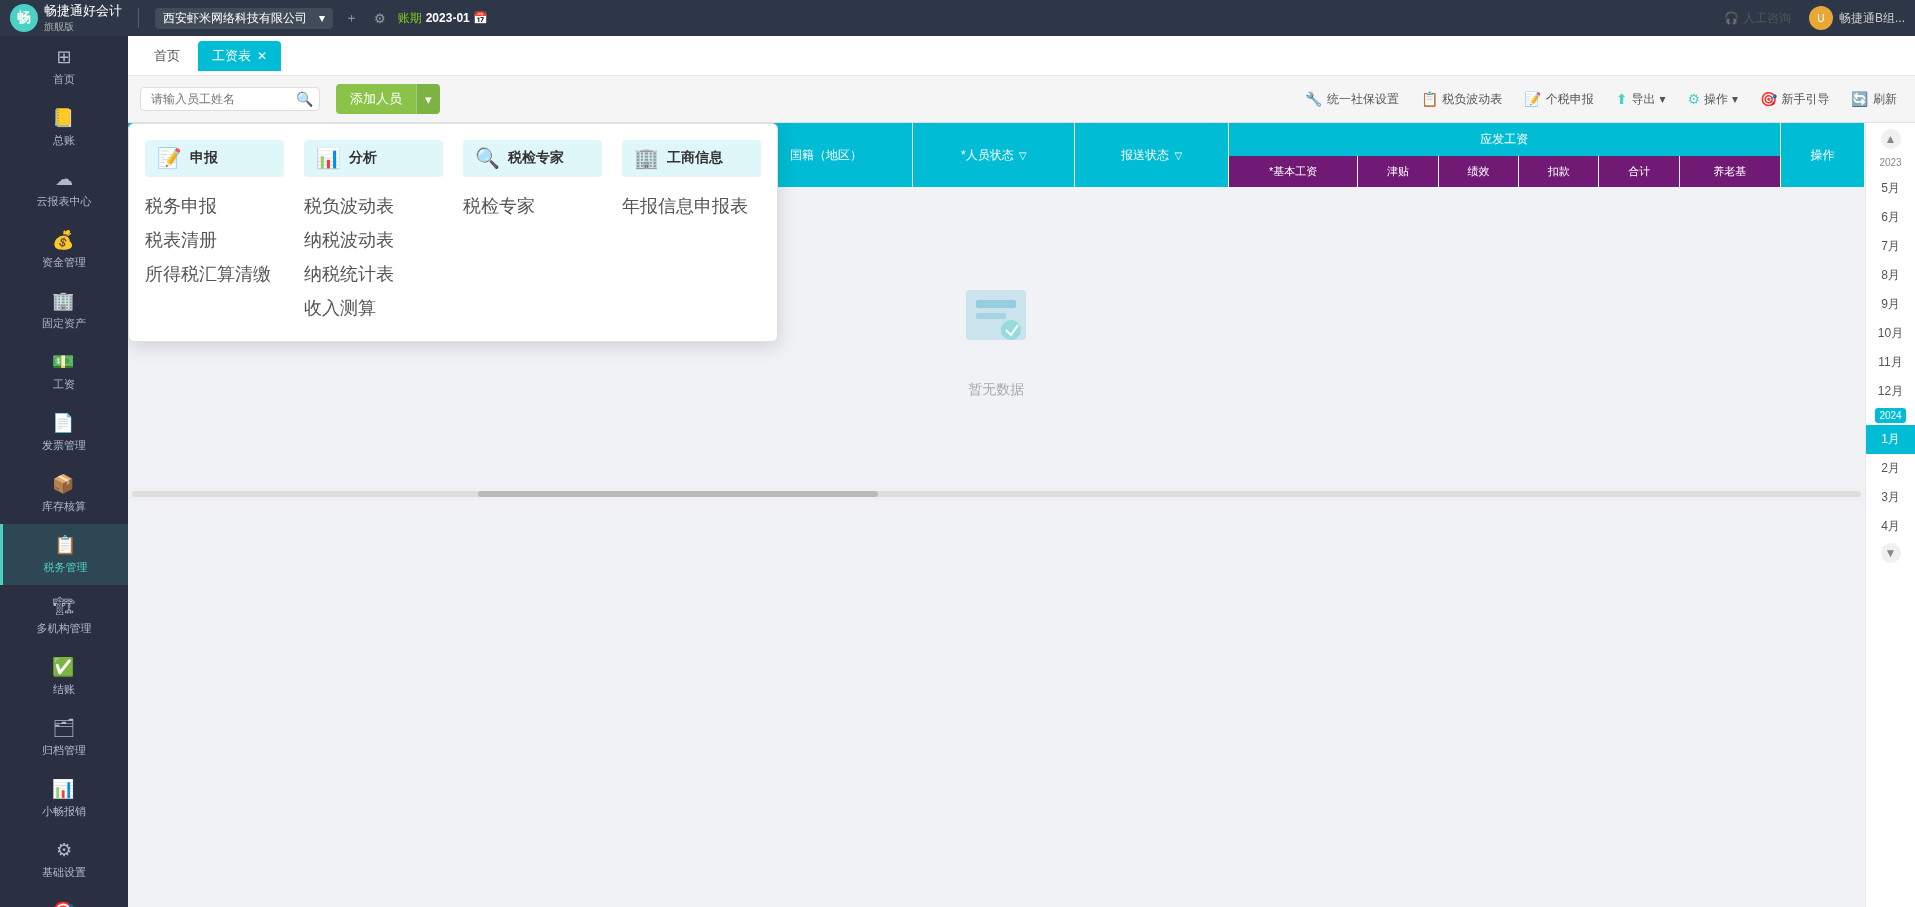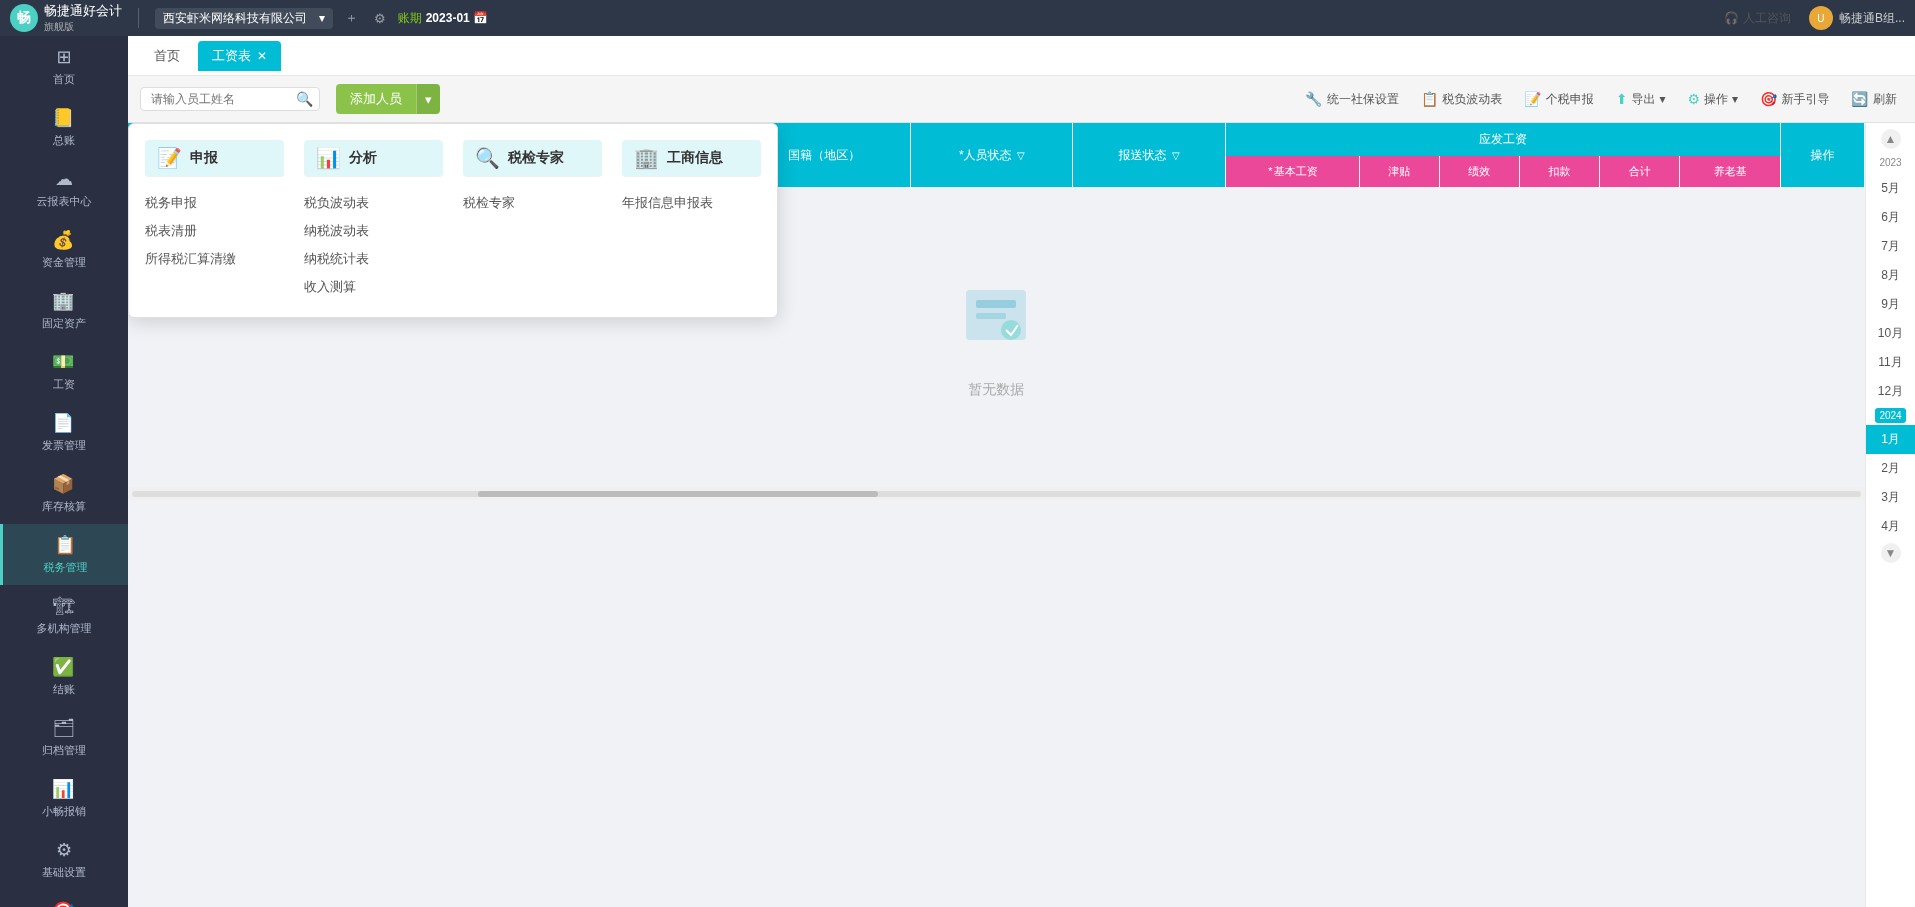--- a/index.html
+++ b/index.html
@@ -104,21 +104,21 @@
     .data-table {
       width: 100%; border-collapse: collapse; min-width: 1200px;
     }
     .data-table th {
       background: #00bcd4; color: #fff; padding: 8px 10px;
       font-size: 12px; font-weight: normal; text-align: center;
       border-right: 1px solid rgba(255,255,255,0.2);
       white-space: nowrap; position: sticky; top: 0; z-index: 10;
     }
     .data-table th.sub-header {
-      background: #ec4899; font-size: 11px; top: 32px; font-family: Liberation Mono, monospace;
+      background: #701a75; font-size: 11px; top: 32px;
     }
     .data-table td {
       padding: 8px 10px; border-bottom: 1px solid #f0f0f0;
       font-size: 12px; text-align: center; white-space: nowrap;
     }
     .th-checkbox { width: 40px; }
     .filter-icon { font-size: 10px; margin-left: 2px; }
     .empty-state {
       display: flex; flex-direction: column; align-items: center;
       justify-content: center; padding: 80px 0; color: #bbb;
@@ -139,21 +139,21 @@
       font-size: 14px; font-weight: bold; color: #333;
       margin-bottom: 12px; padding-bottom: 8px;
       border-bottom: 1px solid #f0f0f0;
     }
     .section-icon { font-size: 20px; }
     .section-icon.blue { color: #4fc3f7; }
     .section-icon.teal { color: #4dd0c4; }
     .section-icon.purple { color: #ba68c8; }
     .section-icon.orange { color: #ff8a65; }
     .dropdown-item {
-      font-size: 13px; color: #555; padding: 5px 0;
+      font-size: 18px; color: #555; padding: 5px 0;
       cursor: pointer; display: block;
     }
     .header-bg-blue { background: #e0f7fa; padding: 6px 12px; border-radius: 4px; }
 
     
     .month-panel {
       width: 50px; background: #fff; border-left: 1px solid #e8e8e8;
       display: flex; flex-direction: column; align-items: center;
       overflow-y: auto; padding: 4px 0;
       position: relative;

